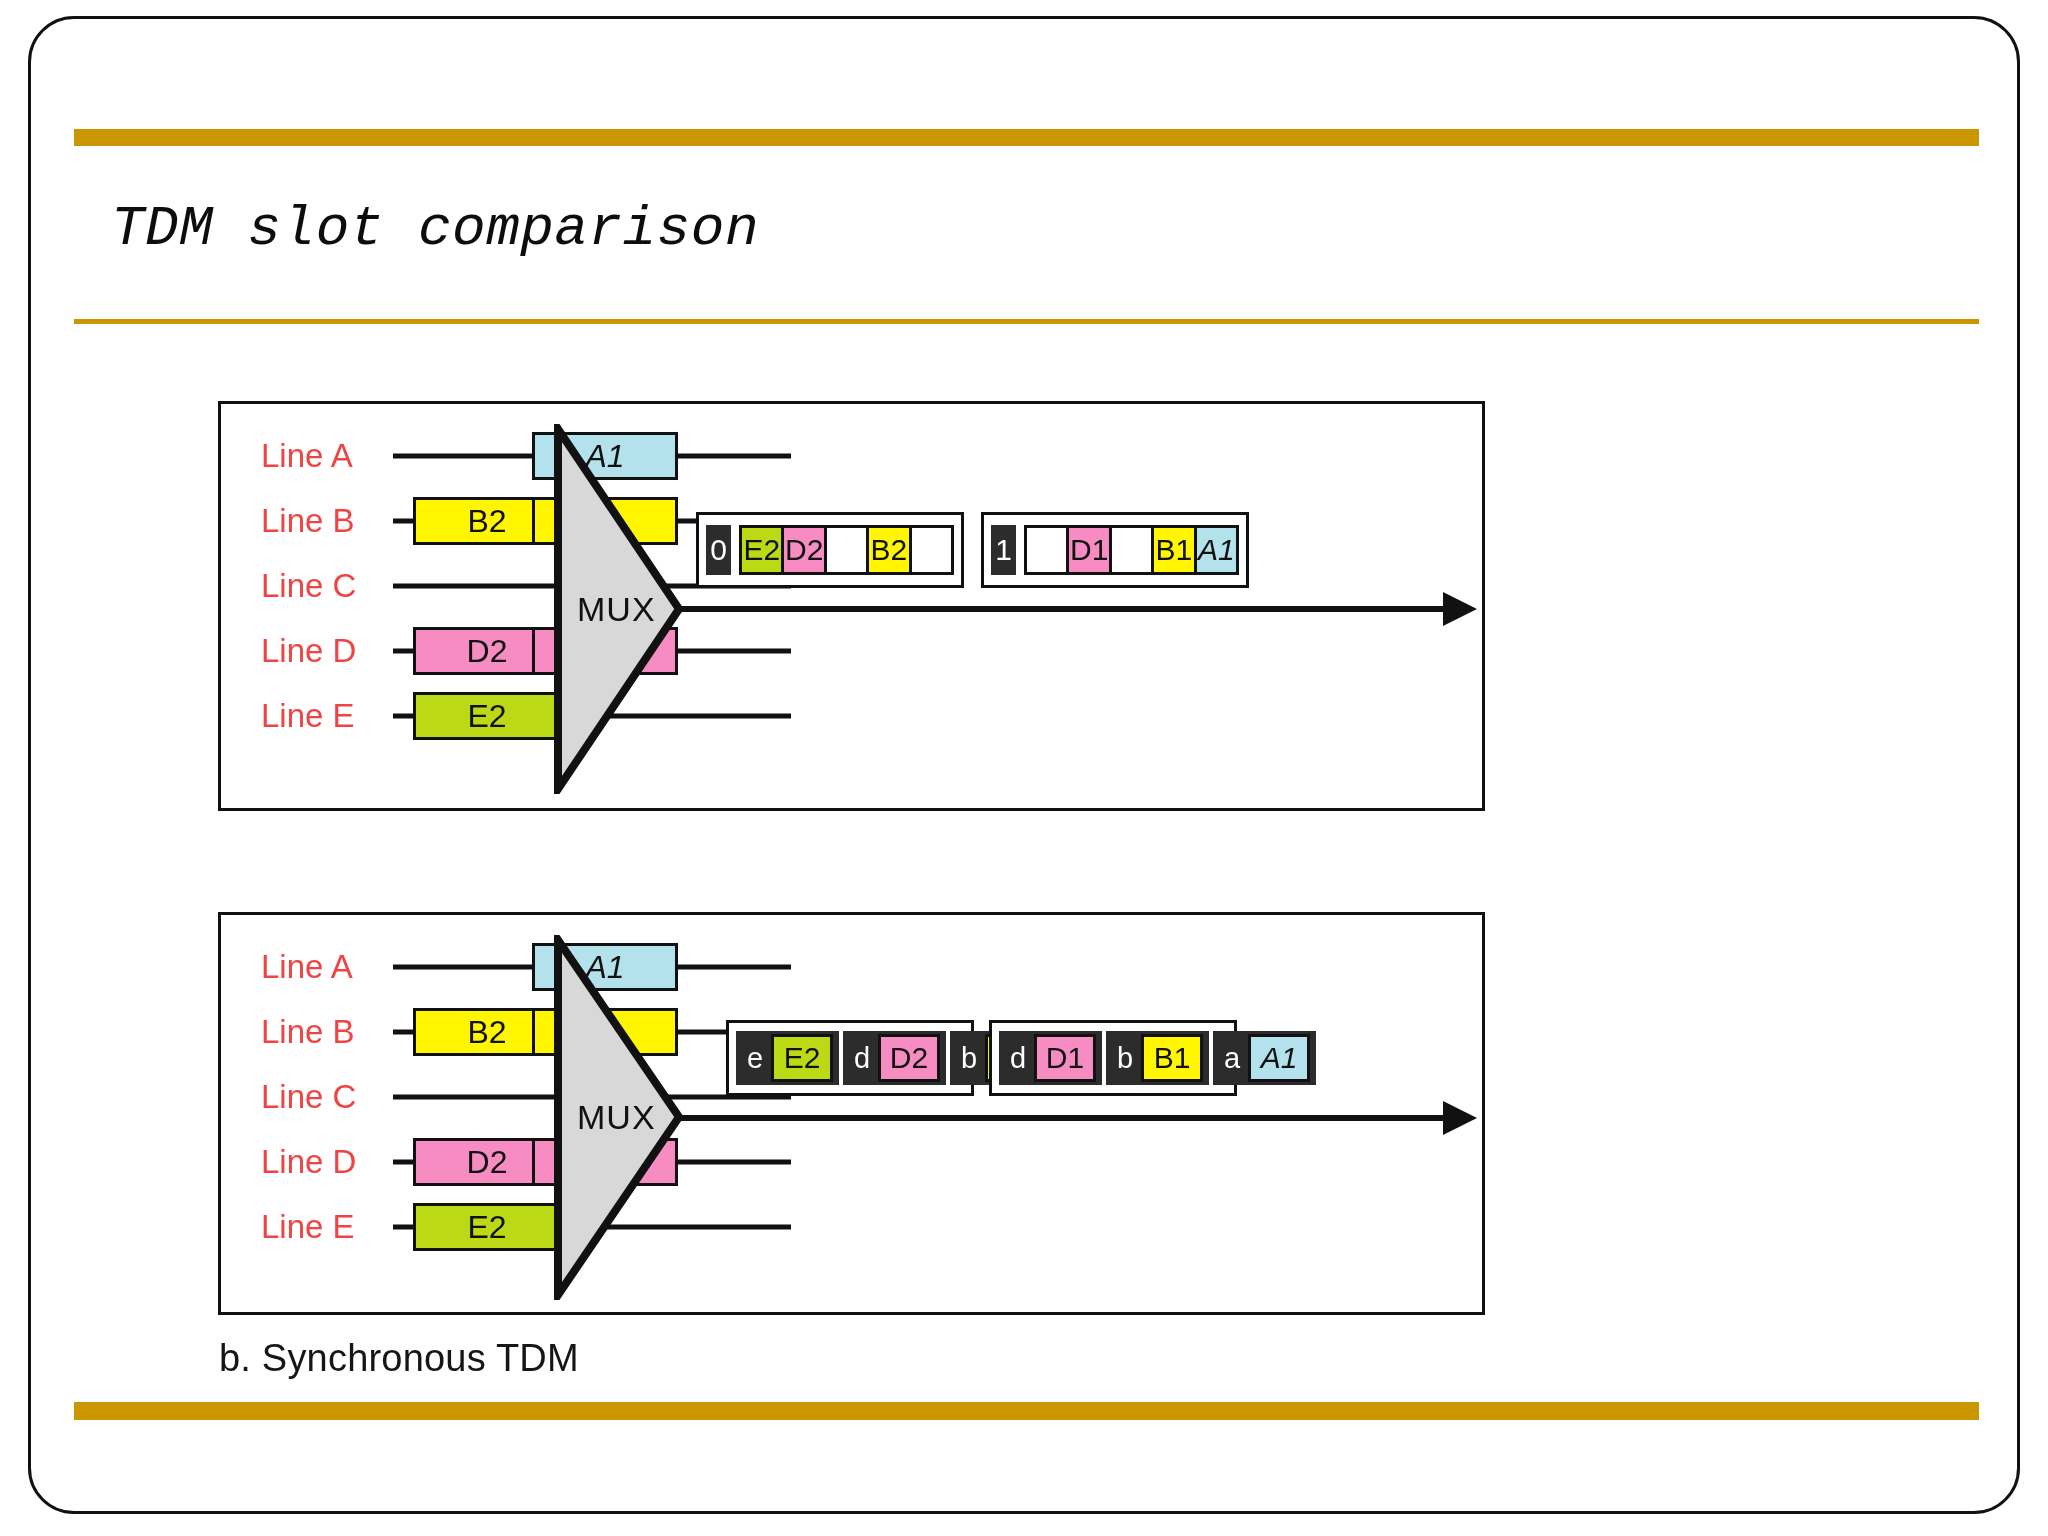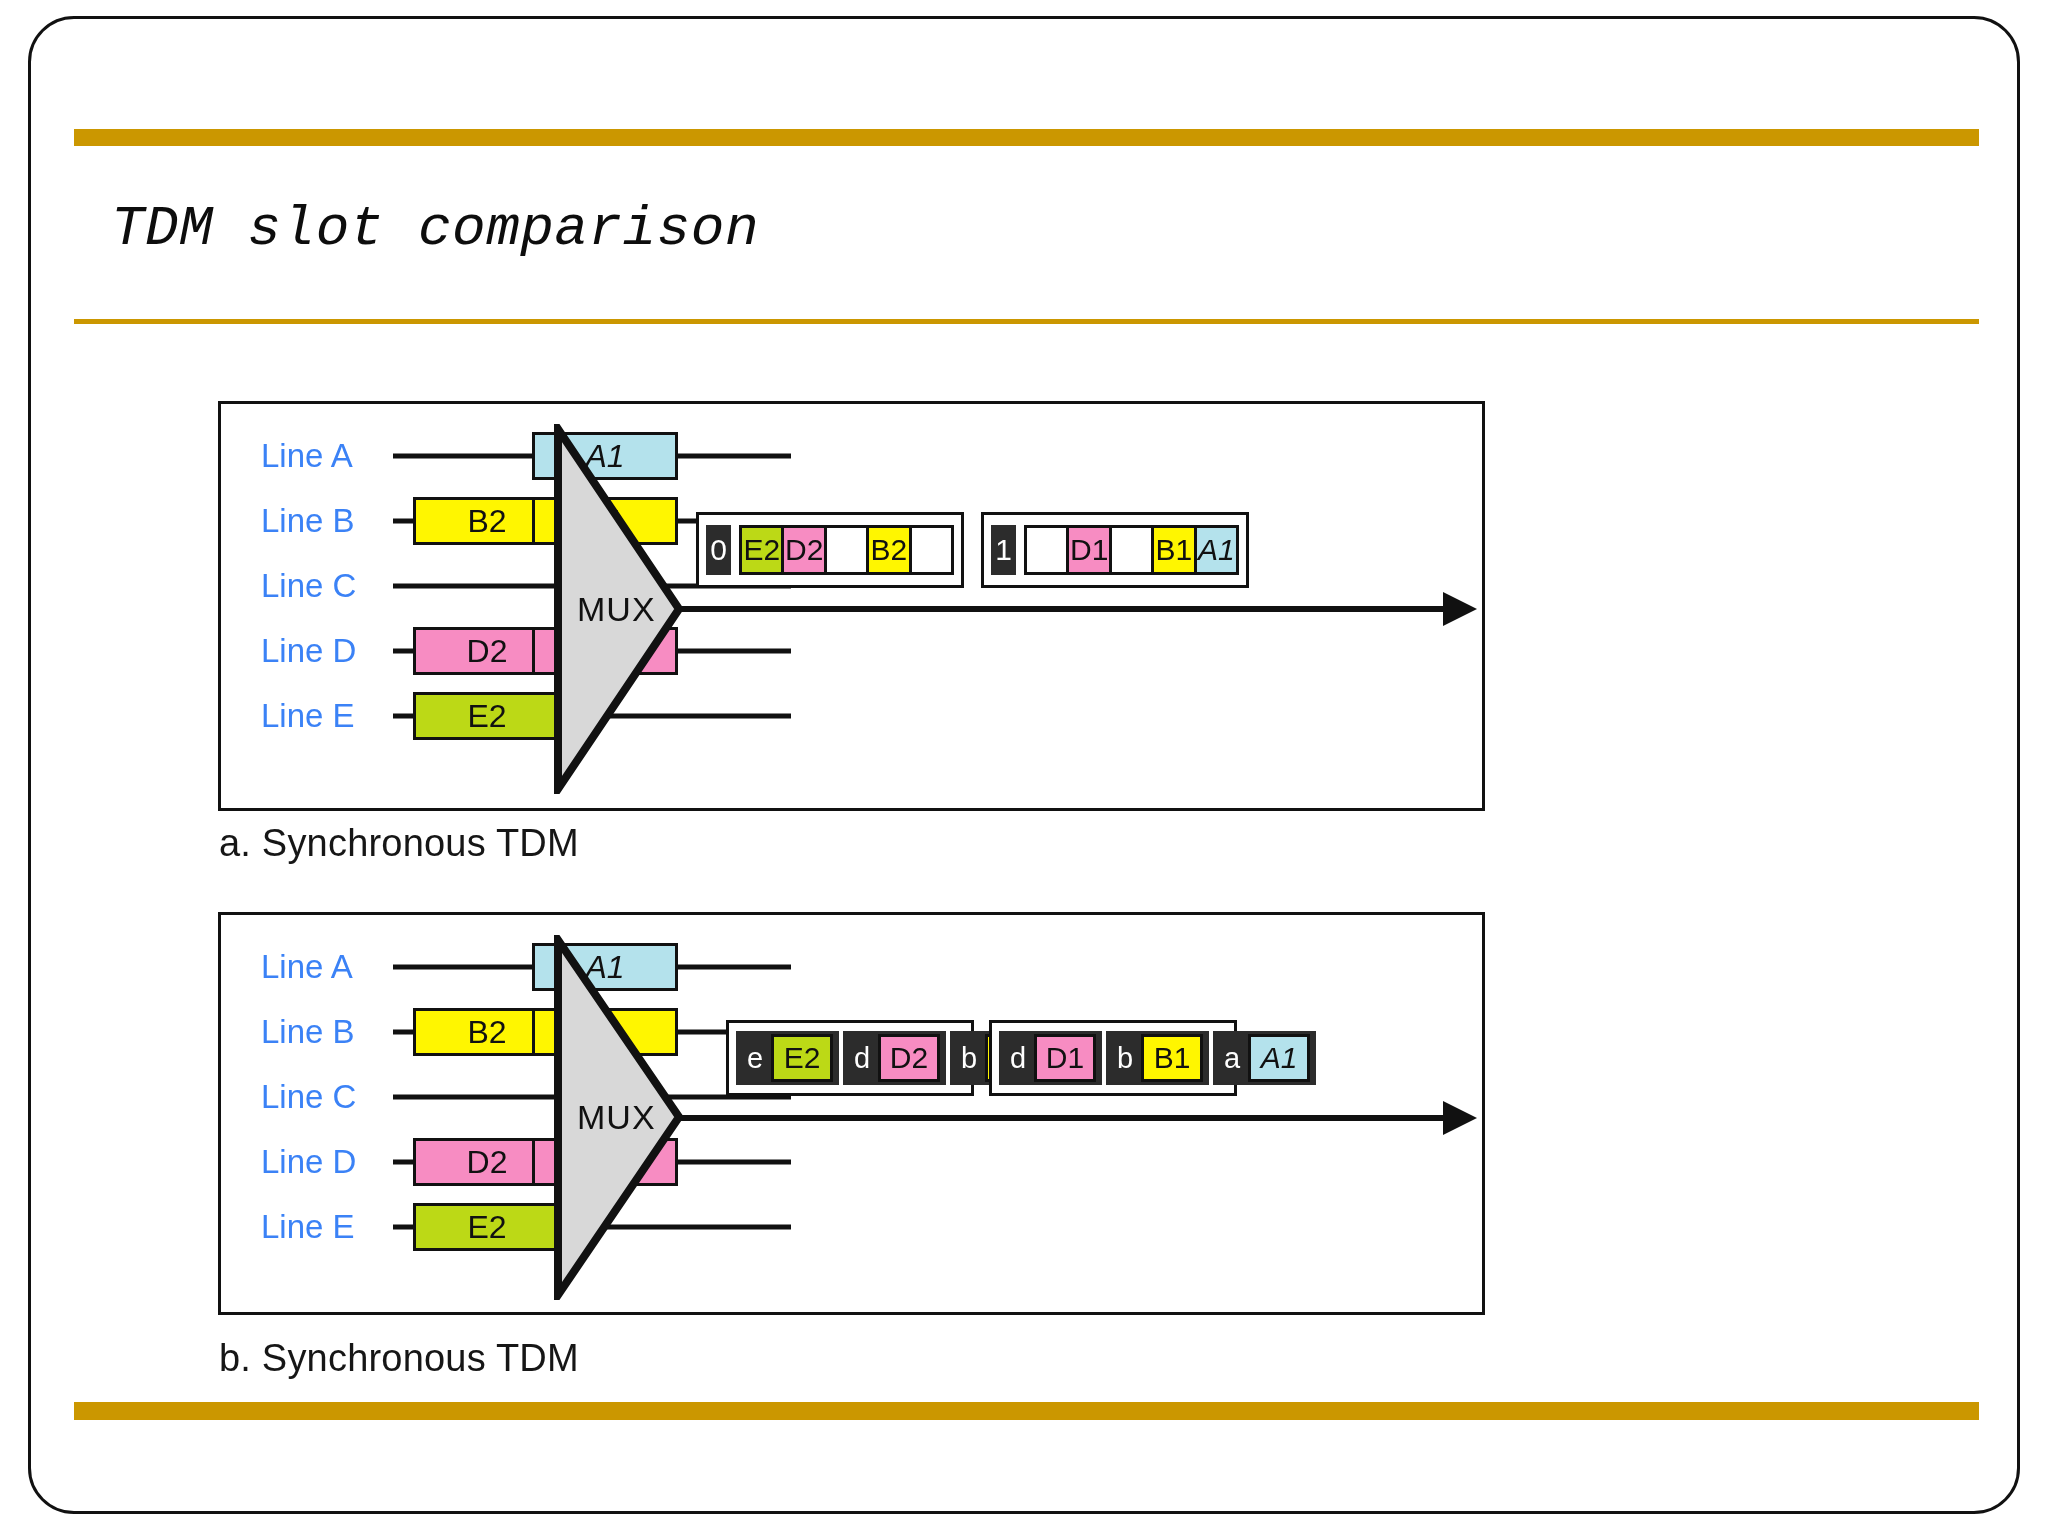--- a/index.html
+++ b/index.html
@@ -91,21 +91,21 @@
     left: 40px;
     width: 660px;
     height: 52px;
   }
   .line-label {
     position: absolute;
     left: 0;
     top: 50%;
     transform: translateY(-50%);
     font-size: 33px;
-    color: #3b82f6;
+    color: #ef4444;
     white-space: nowrap;
   }
   .wire {
     position: absolute;
     top: 50%;
     transform: translateY(-50%);
     height: 5px;
     background: #111111;
   }
 
@@ -283,21 +283,20 @@
       <div class="slot sync-tag">1</div>
       <div class="slot data c-white"></div>
       <div class="slot data c-pink">D1</div>
       <div class="slot data c-white"></div>
       <div class="slot data c-yellow">B1</div>
       <div class="slot data c-blue">A1</div>
     </div>
 
   </div>
 
-  <div class="panel-caption" id="caption-a">a. Synchronous TDM</div>
 
   <div class="panel" id="panel-b">
 
     <div class="line-row" style="top:26px;">
       <div class="line-label">Line A</div>
       <div class="wire" style="left:132px; width:398px;"></div>
       <div class="block c-blue" style="left:271px; width:146px;">A1</div>
     </div>
 
     <div class="line-row" style="top:91px;">

